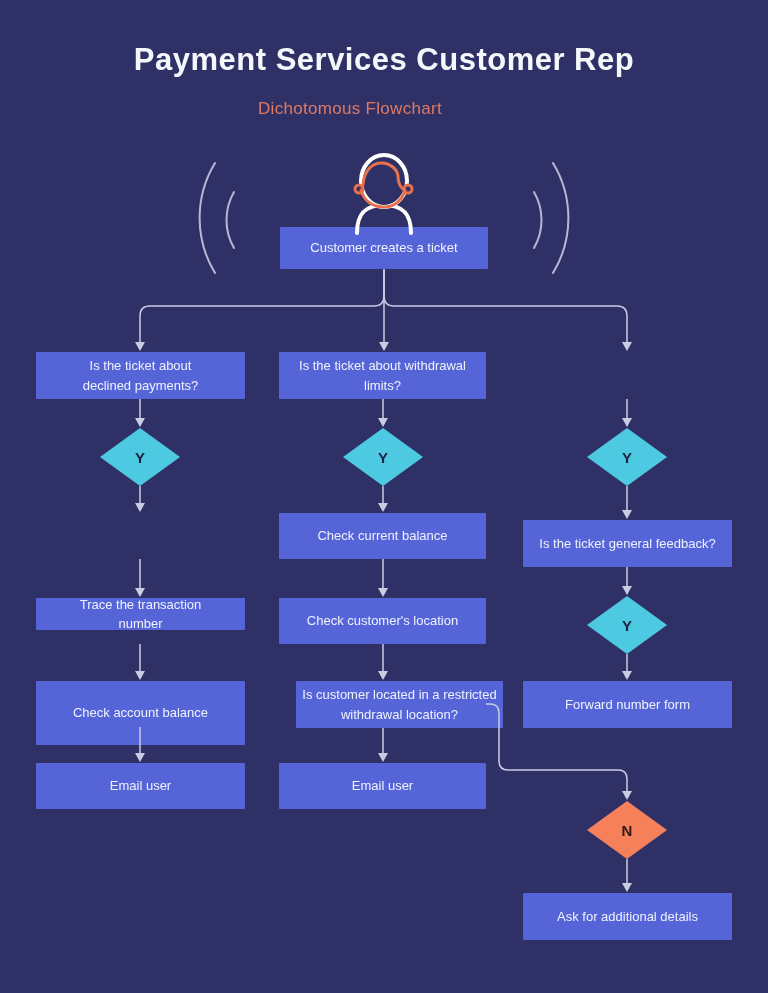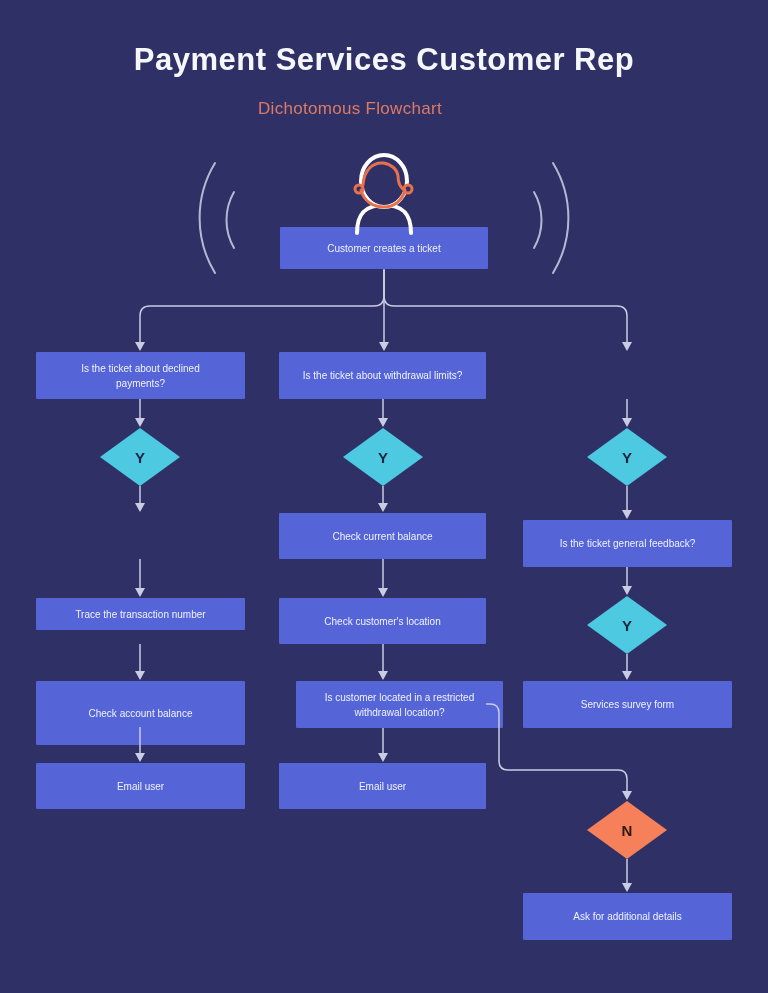--- a/index.html
+++ b/index.html
@@ -27,21 +27,21 @@
     font-weight:500;
     letter-spacing:0.3px;
     margin-left:40px;
   }
   .node{
     position:absolute;
     background:#5565D8;
     color:#EFF2FF;
     display:flex;align-items:center;justify-content:center;
     text-align:center;
-    font-size:10px;
+    font-size:13px;
     line-height:1.5;
     padding:0 20px;
     box-sizing:border-box;
     z-index:1;
     border-radius:1px;
   }
   .pad-wide{padding:0 28px;}
   .pad-narrow{padding:0 6px;}
   .diamond{
     position:absolute;
@@ -86,21 +86,21 @@
   <div class="node pad-narrow" style="left:296px;top:681px;width:207px;height:47px">Is customer located in a restricted withdrawal location?</div>
   <div class="node" style="left:279px;top:763px;width:207px;height:46px">Email user</div>
 
   <div class="diamond yes" style="left:587px;top:428px">
     <span>Y</span>
   </div>
   <div class="node pad-narrow" style="left:523px;top:520px;width:209px;height:47px">Is the ticket general feedback?</div>
   <div class="diamond yes" style="left:587px;top:596px">
     <span>Y</span>
   </div>
-  <div class="node" style="left:523px;top:681px;width:209px;height:47px">Services survey form</div>
+  <div class="node" style="left:523px;top:681px;width:209px;height:47px">Forward number form</div>
   <div class="diamond no" style="left:587px;top:801px">
     <span>N</span>
   </div>
   <div class="node" style="left:523px;top:893px;width:209px;height:47px">Ask for additional details</div>
 
   <svg class="overlay" viewBox="0 0 768 993">
     <defs>
       <marker id="arrow" markerUnits="userSpaceOnUse" markerWidth="10" markerHeight="10" refX="1" refY="5" orient="auto">
         <path d="M0,0 L9,5 L0,10 Z" fill="#C9CCE2"></path>
       </marker>

